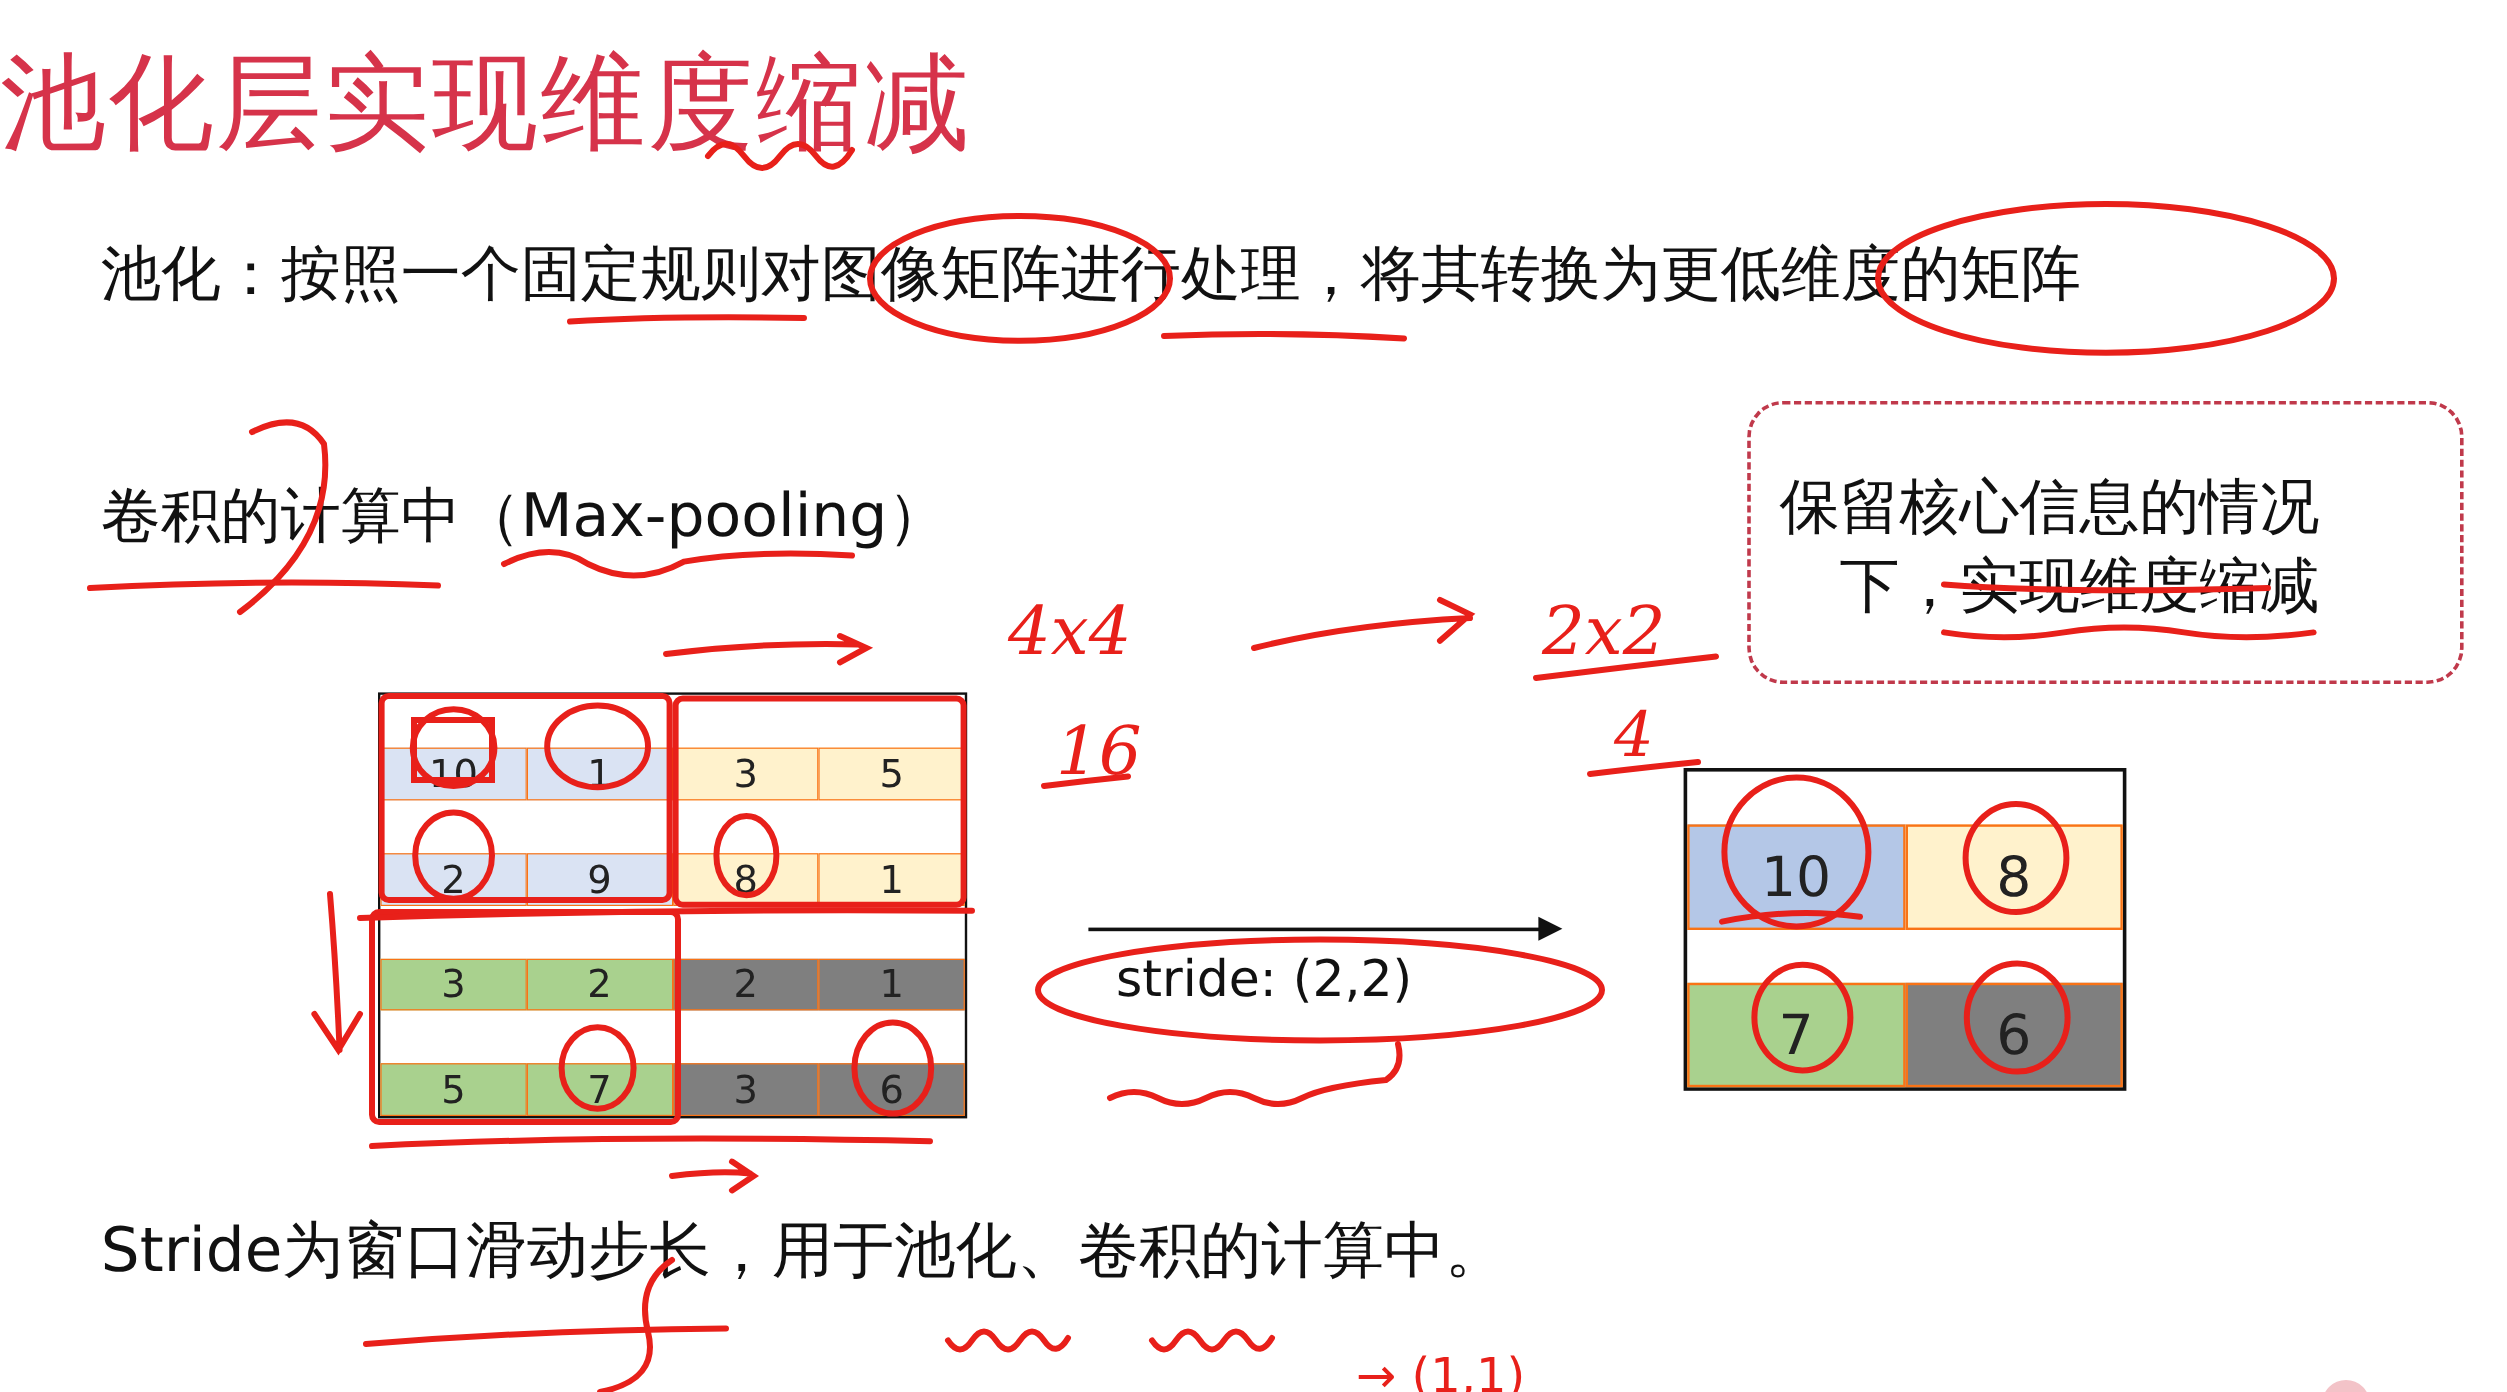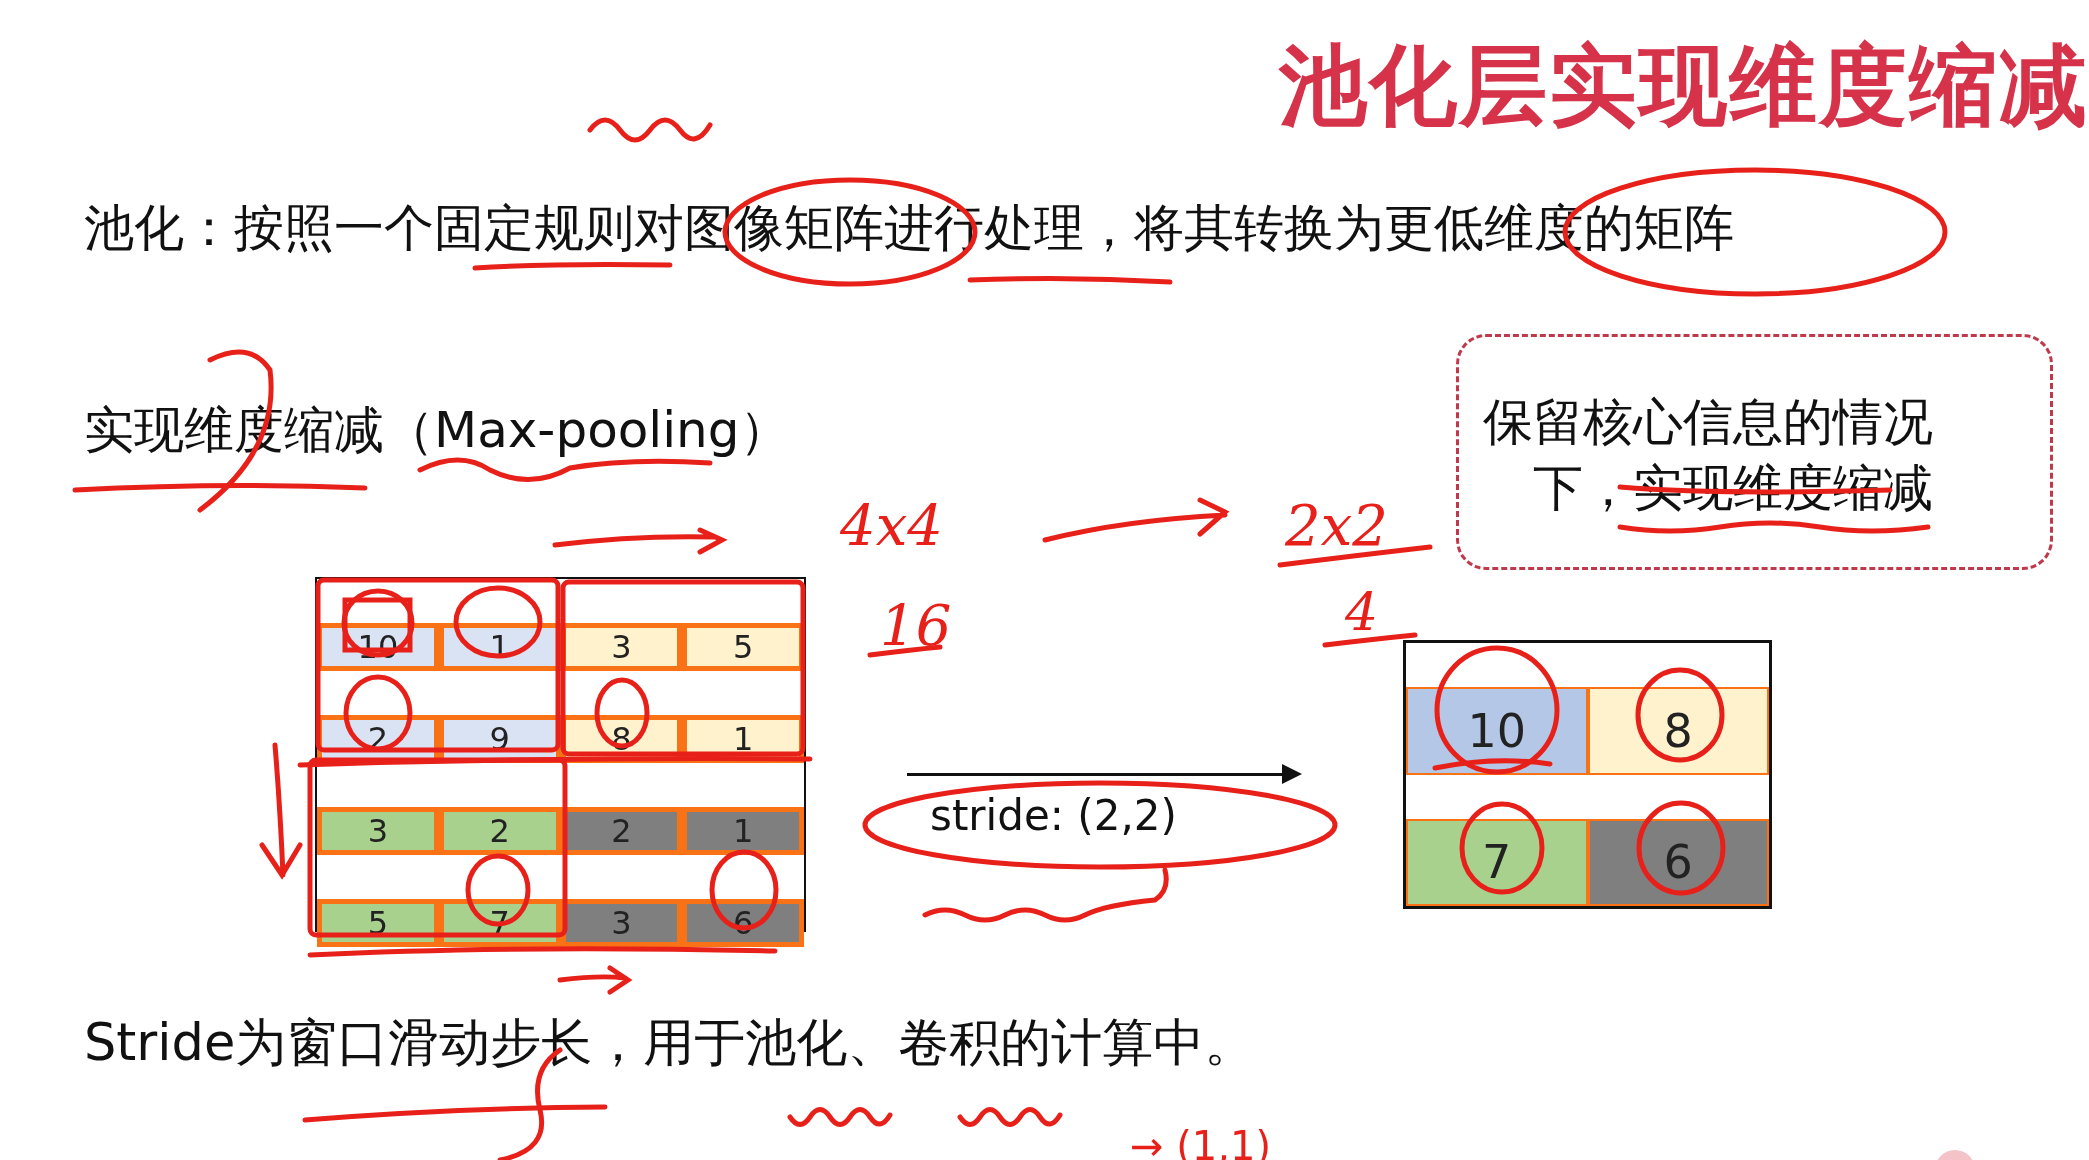--- a/index.html
+++ b/index.html
@@ -1,42 +1,42 @@
 <!DOCTYPE html>
 <html><head>
 <meta charset="utf-8">
 <style>
   html,body{margin:0;padding:0;}
   body{width:2089px;height:1160px;position:relative;overflow:hidden;background:#ffffff;font-family:"DejaVu Sans","Liberation Sans",sans-serif;color:#111;}
   .abs{position:absolute;}
-  .title{left:0;width:2089px;top:36px;text-align:right;font-size:88px;font-weight:bold;color:#d6334a;letter-spacing:2px;line-height:100px;}
+  .title{left:0;width:2089px;top:36px;text-align:left;font-size:88px;font-weight:normal;color:#d6334a;letter-spacing:2px;line-height:100px;}
   .line1{left:84px;top:196px;font-size:50px;line-height:64px;white-space:nowrap;text-align:center;}
   .heading{left:84px;top:398px;font-size:50px;line-height:64px;white-space:nowrap;}
   .note-box{left:1456px;top:334px;width:597px;height:236px;border:3px dashed #c0394b;border-radius:30px;box-sizing:border-box;text-align:right;}
   .note-text{position:absolute;left:24px;top:52px;font-size:50px;line-height:66px;}
   .grid{display:grid;border:2px solid #111;box-sizing:border-box;}
-  .cell{display:flex;align-items:center;justify-content:center;border:5px solid #f97316;font-size:32px;color:#222;box-sizing:border-box;margin-top:44px;}
+  .cell{display:flex;align-items:center;justify-content:center;border:1px solid #f97316;font-size:32px;color:#222;box-sizing:border-box;margin-top:44px;}
   .in-grid{left:315px;top:577px;width:491px;height:355px;grid-template-columns:repeat(4,1fr);grid-template-rows:repeat(4,1fr);}
   .out-grid{left:1403px;top:640px;width:369px;height:269px;grid-template-columns:repeat(2,1fr);grid-template-rows:repeat(2,1fr);border-width:3px;}
   .out-grid .cell{font-size:46px;border-width:2px;}
   .params{left:930px;top:790px;font-size:42px;line-height:52px;}
   .arrow-line{left:907px;top:773px;width:380px;height:3px;background:#111;}
   .arrow-head{left:1282px;top:764px;width:0;height:0;border-top:10px solid transparent;border-bottom:10px solid transparent;border-left:20px solid #111;}
   .bottom{left:84px;top:1011px;font-size:51px;line-height:64px;white-space:nowrap;}
   svg.ink{position:absolute;left:0;top:0;width:2089px;height:1160px;pointer-events:none;}
   .logo{left:1935px;top:1150px;width:40px;height:40px;border-radius:50%;background:#f3c3c8;}
 </style>
 </head>
 <body>
 
 <div class="abs title">池化层实现维度缩减</div>
 
 <div class="abs line1">池化：按照一个固定规则对图像矩阵进行处理，将其转换为更低维度的矩阵</div>
 
-<div class="abs heading">实现维度缩减（Max-pooling）</div>
+<div class="abs heading">卷积的计算中（Max-pooling）</div>
 
 <div class="abs note-box">
   <div class="note-text">
     <div>保留核心信息的情况</div>
     <div>下，实现维度缩减</div>
   </div>
 </div>
 
 <div class="abs grid in-grid">
   <div class="cell" style="background:#dae3f3">10</div>

